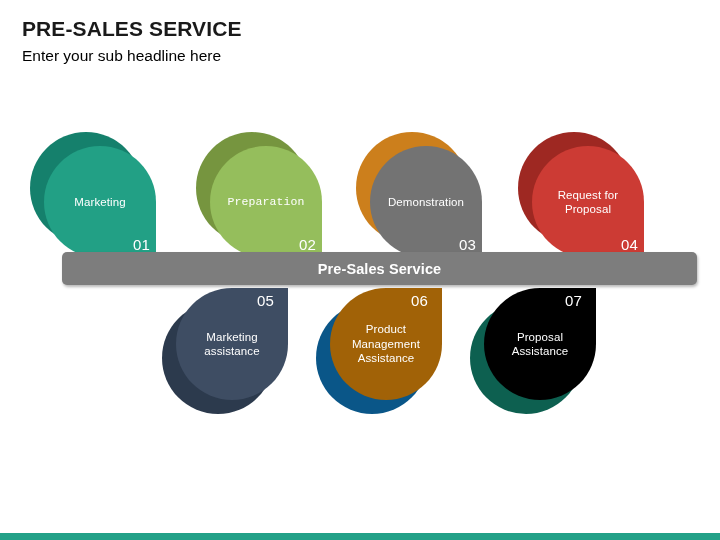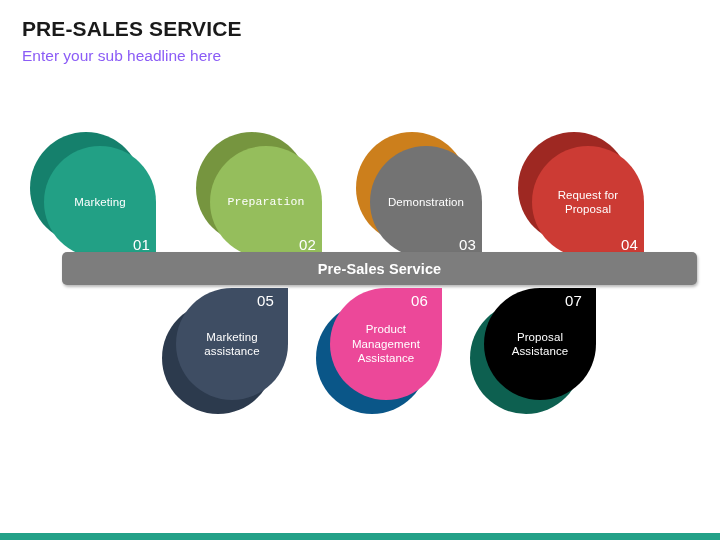--- a/index.html
+++ b/index.html
@@ -34,21 +34,21 @@
     font-size: 21px;
     font-weight: bold;
     color: #1a1a1a;
     letter-spacing: 0.1px;
     line-height: 26px;
     white-space: nowrap;
   }
   #subtitle {
     font-size: 15.5px;
     font-weight: normal;
-    color: #8b5cf6;
+    color: #000000;
     line-height: 22px;
     margin-top: 3px;
     white-space: nowrap;
   }
 
   
   #center-bar {
     position: absolute;
     left: 62px;
     top: 252px;
@@ -183,21 +183,21 @@
   <div class="node bottom" style="left:162px; top:288px;">
     <div class="shadow-disc" style="background-color: rgb(44, 58, 77);"></div>
     <div class="main-disc" style="background-color: rgb(62, 77, 99);">
       <div class="label">Marketing assistance</div>
     </div>
     <div class="num">05</div>
   </div>
 
   <div class="node bottom" style="left:316px; top:288px;">
     <div class="shadow-disc" style="background-color: rgb(10, 86, 136);"></div>
-    <div class="main-disc" style="background-color: #ec4899;">
+    <div class="main-disc" style="background-color: #a16207;">
       <div class="label">Product Management Assistance</div>
     </div>
     <div class="num">06</div>
   </div>
 
   <div class="node bottom" style="left:470px; top:288px;">
     <div class="shadow-disc" style="background-color: rgb(13, 96, 80);"></div>
     <div class="main-disc" style="background-color: #000000;">
       <div class="label">Proposal Assistance</div>
     </div>

